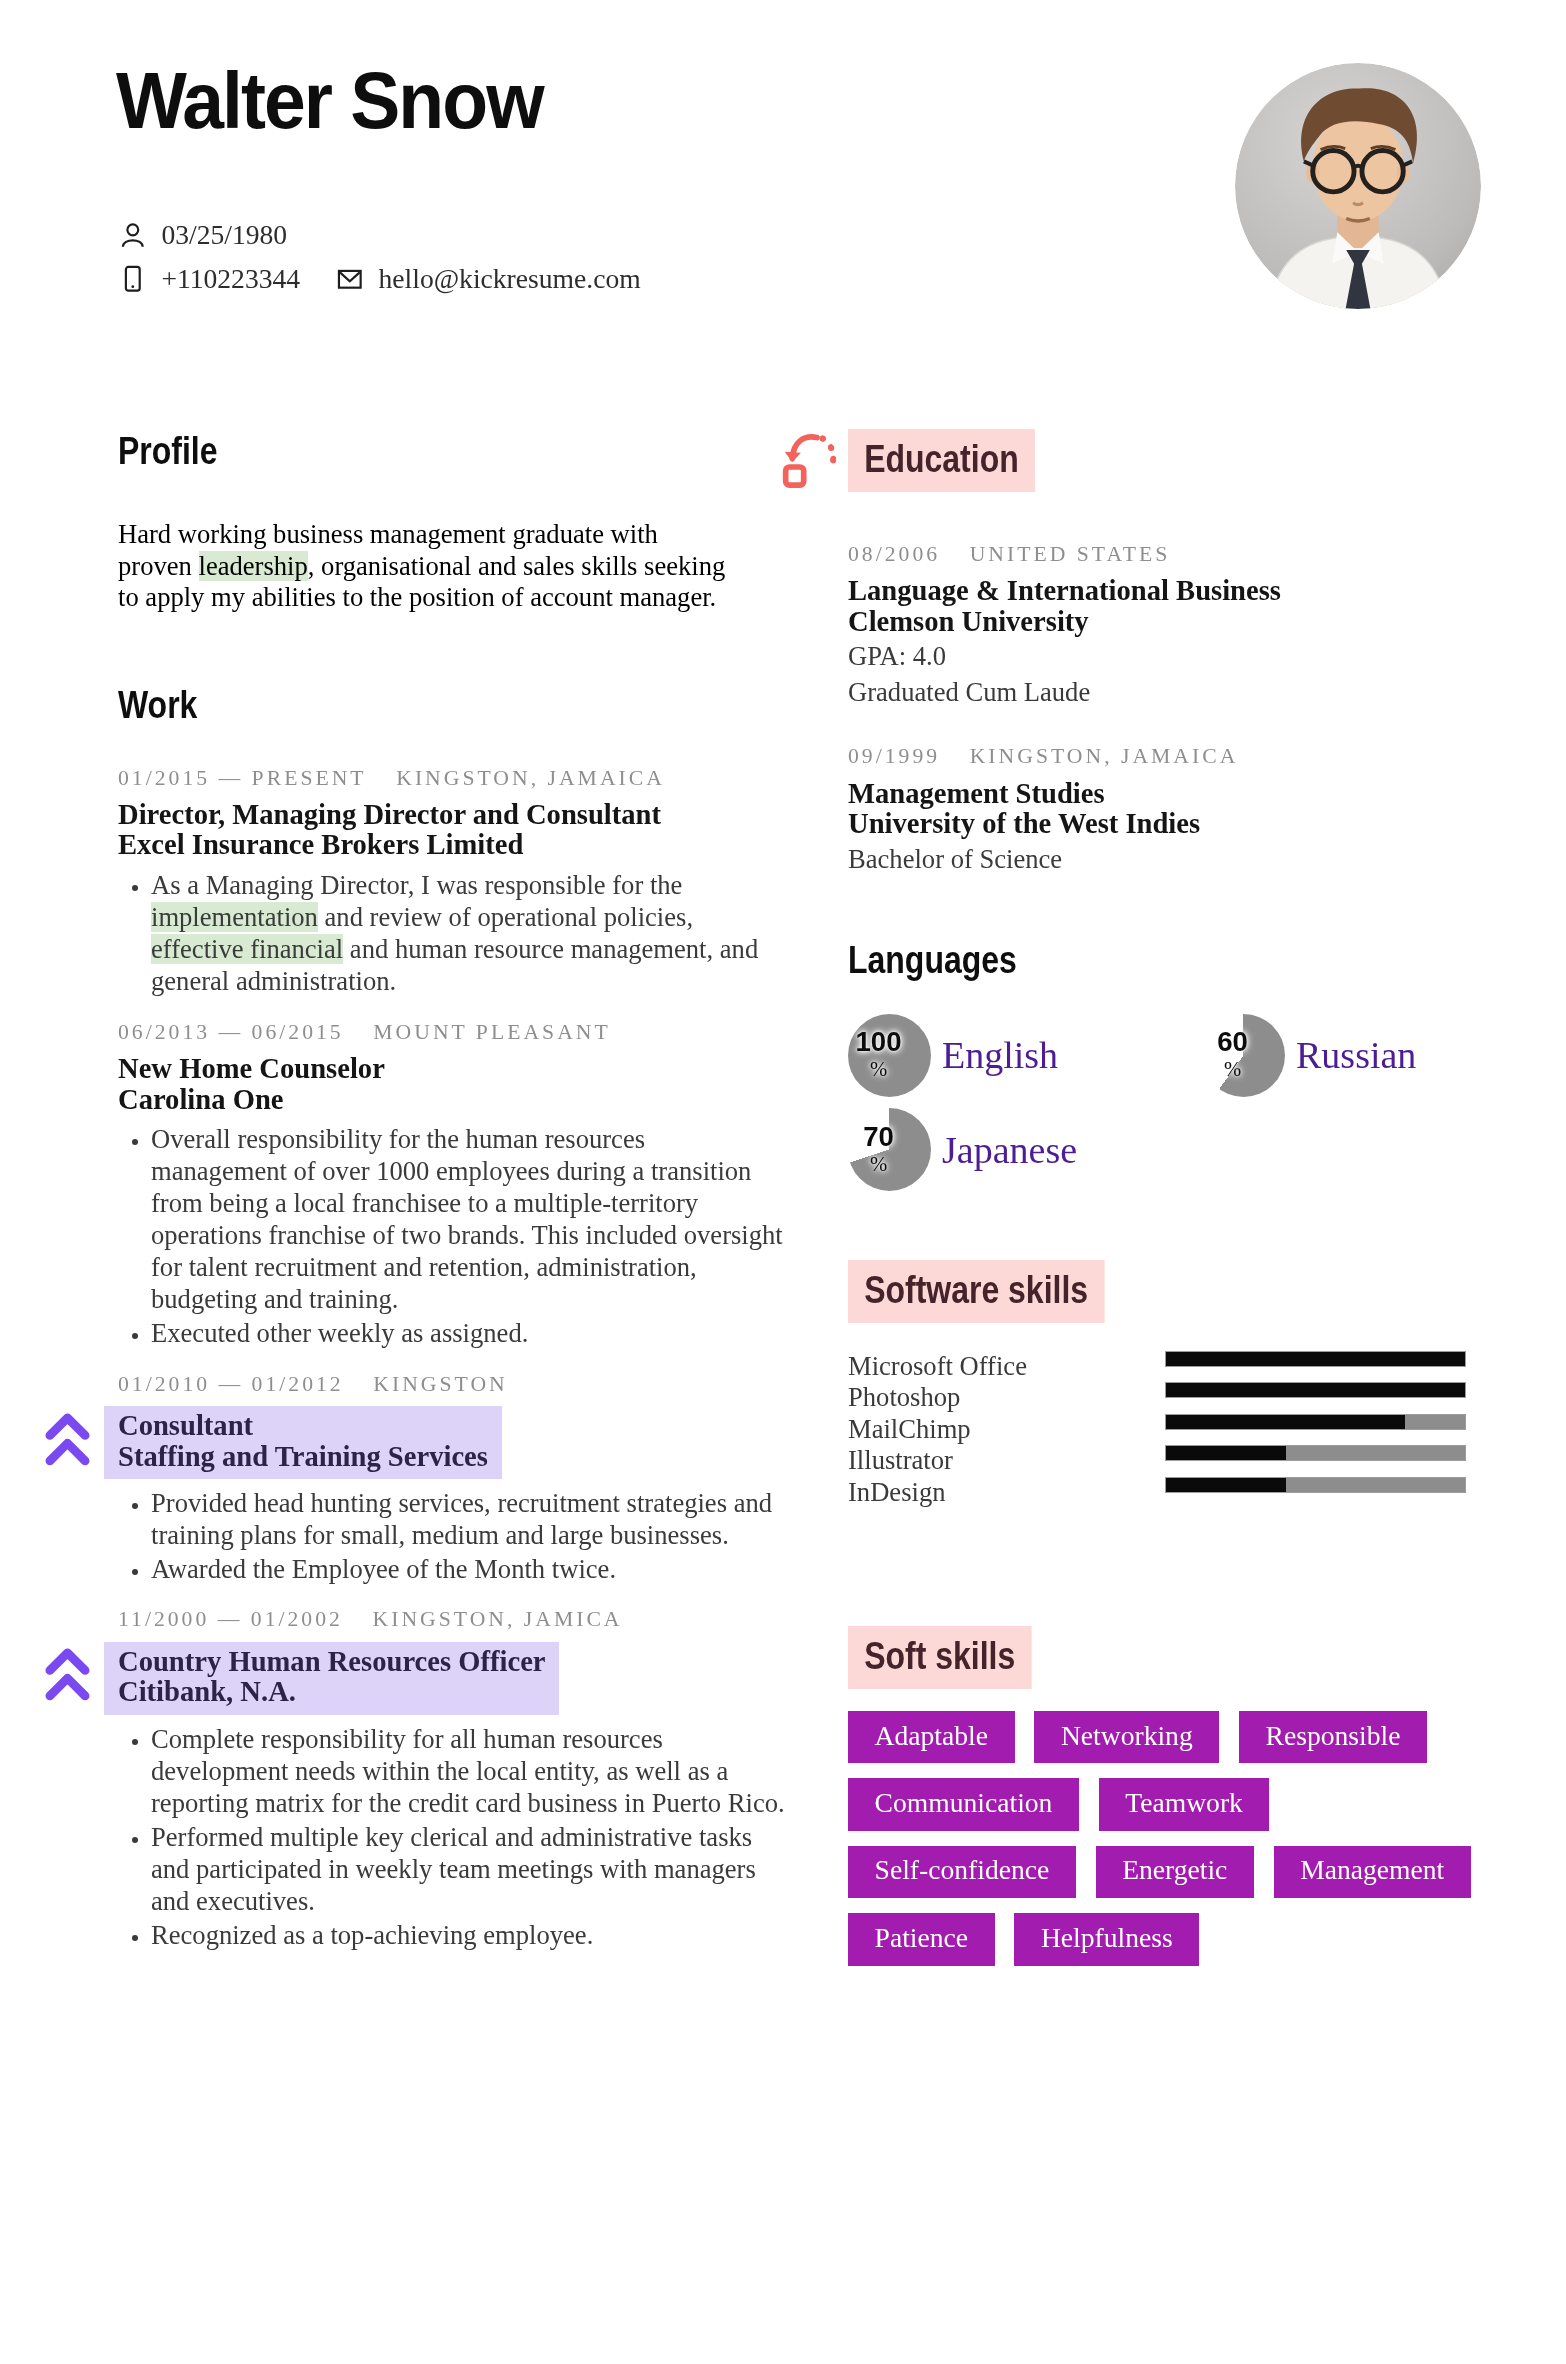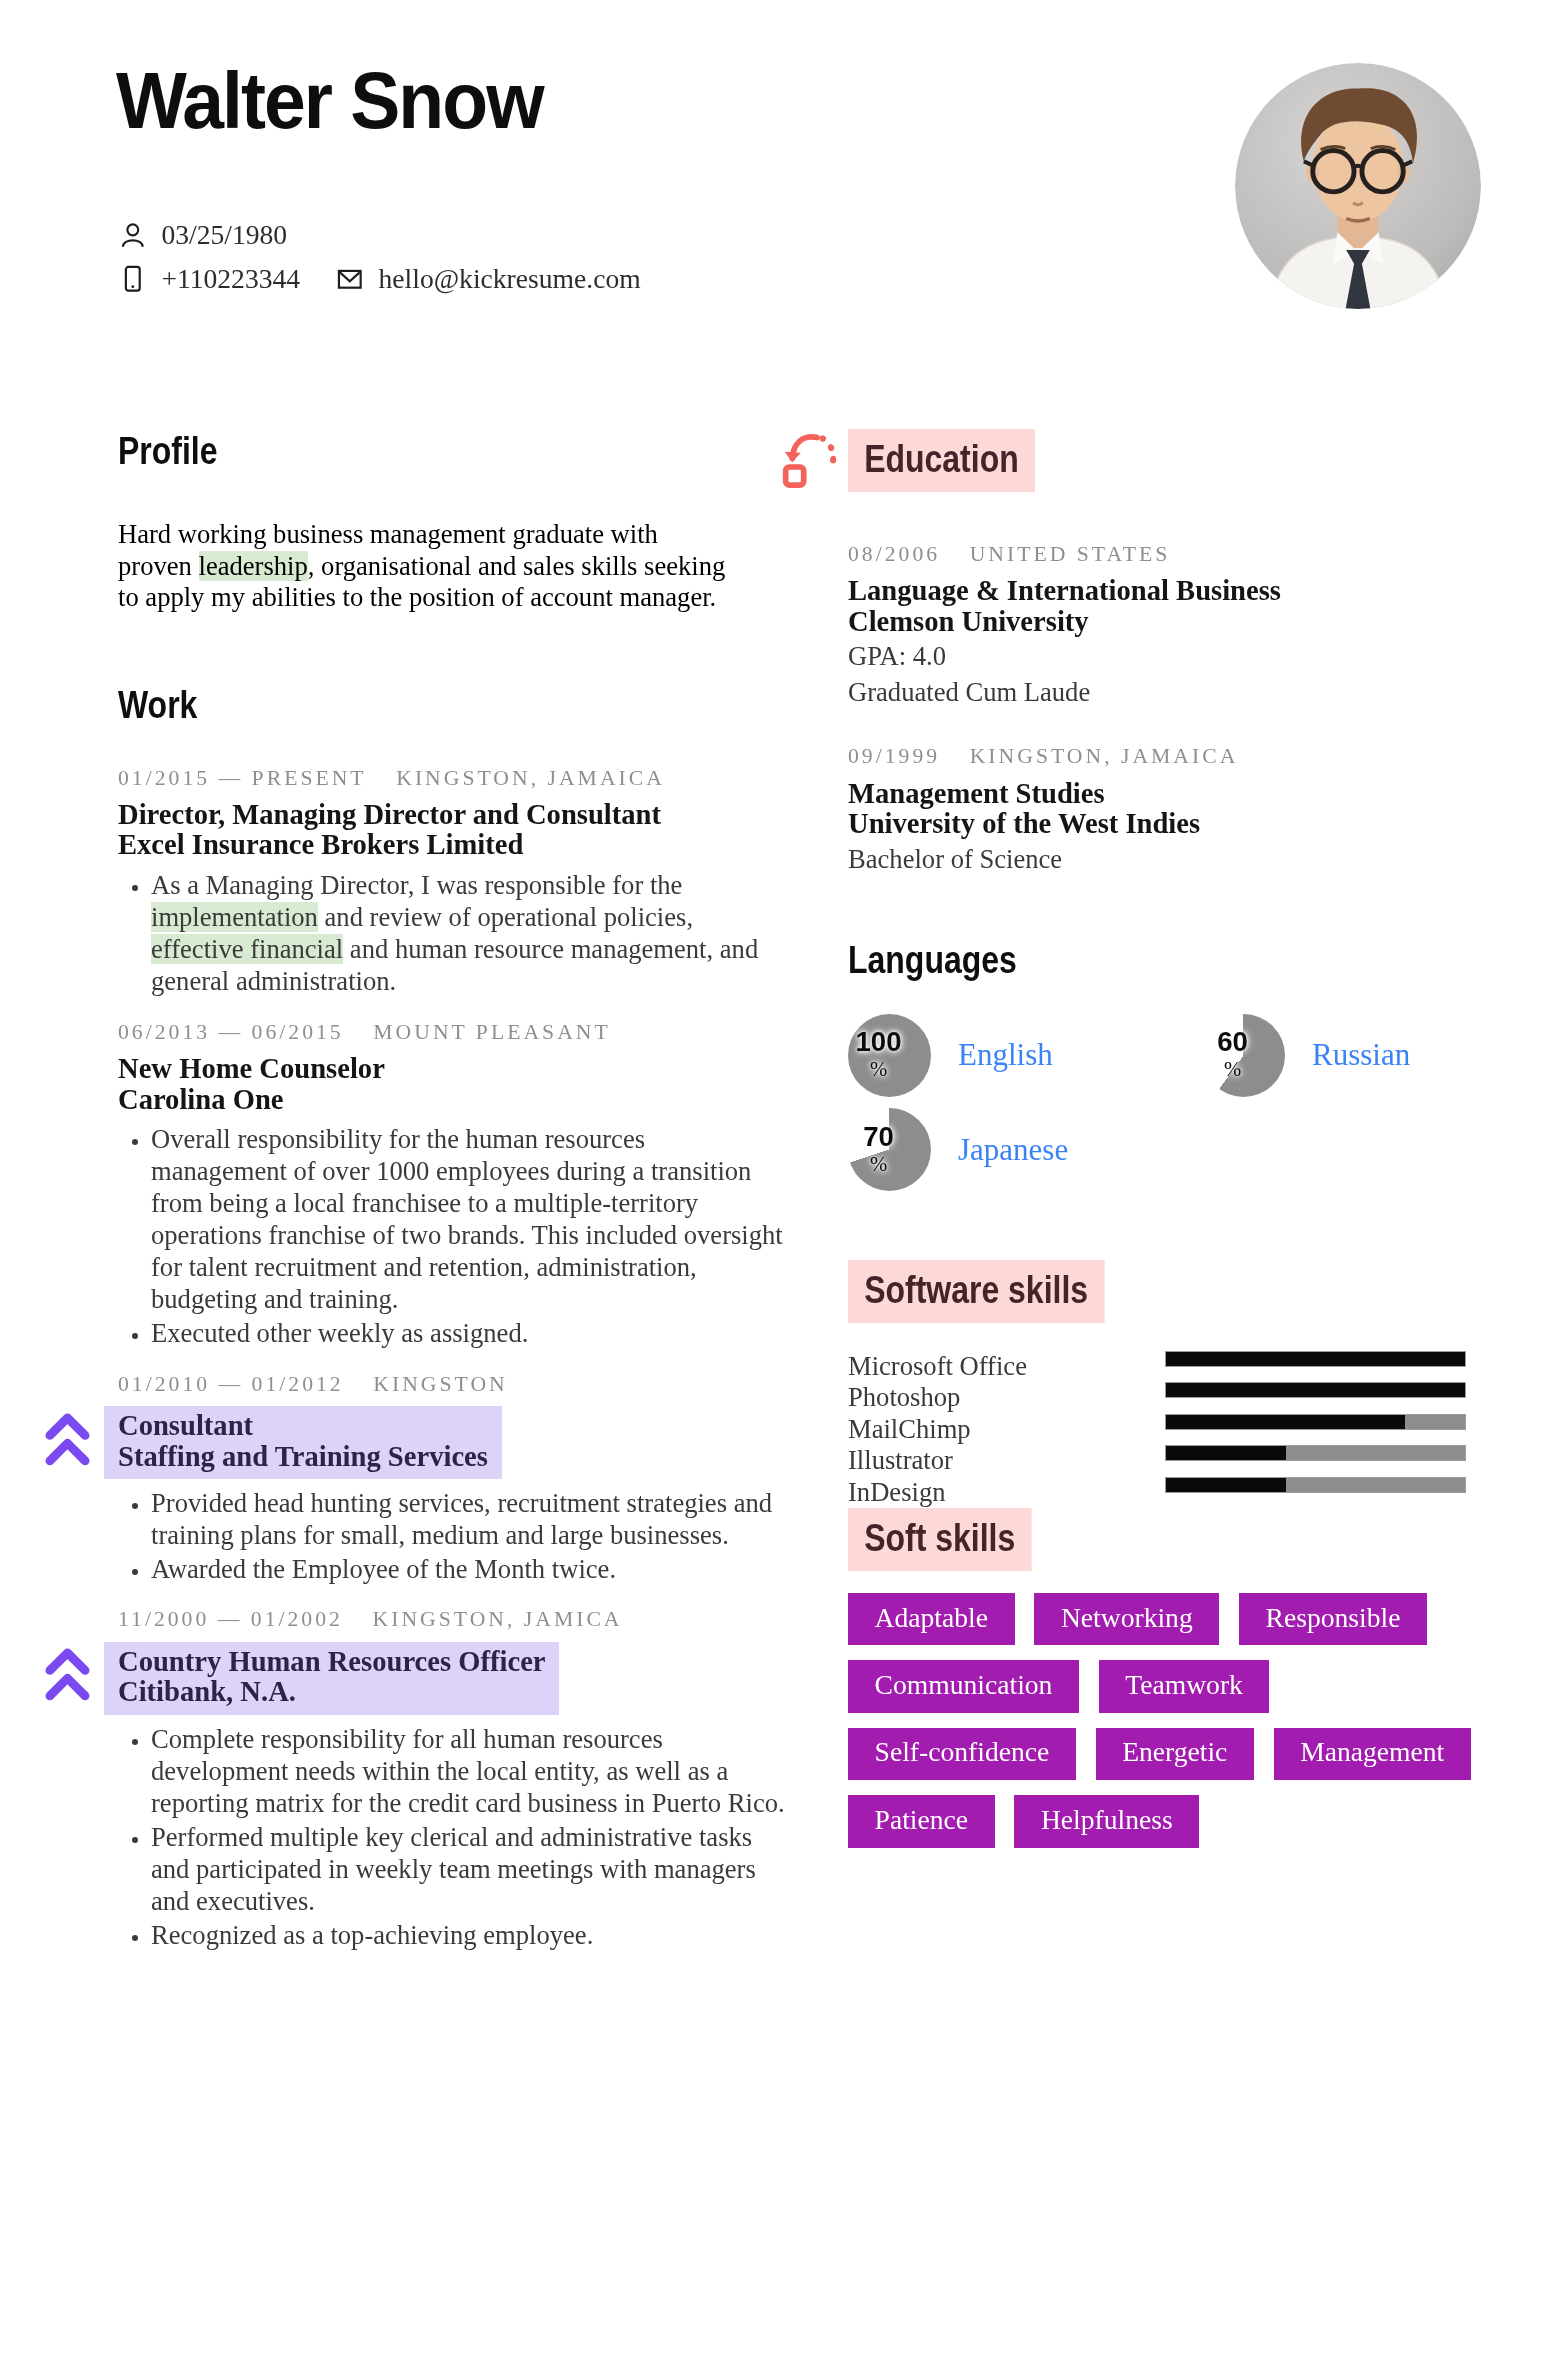--- a/index.html
+++ b/index.html
@@ -55,27 +55,27 @@
   .edu-line{font-size:26.6px;line-height:32.5px;color:#3a3a3a;margin-top:3px;}
   .langs-h{margin-top:63px;}
   .langs{margin-top:32.5px;display:grid;grid-template-columns:354px auto;row-gap:11.8px;}
   .lang{display:flex;align-items:center;}
   .pie{position:relative;width:83px;height:83px;border-radius:50%;flex:0 0 auto;}
   .pie-label{position:absolute;left:2px;top:14.8px;width:57px;text-align:center;line-height:1;
         font-family:"Liberation Sans",sans-serif;font-weight:700;font-size:27.6px;color:#0c0c0c;
         text-shadow:0 0 3.9px #fff,0 0 5.9px #fff,0 0 8.9px rgba(255,255,255,.85);}
   .pie-label .pct{display:block;font-family:"Liberation Serif",serif;font-weight:400;
         font-size:20.7px;margin-top:3px;}
-  .lang-name{margin-left:27px;font-size:31px;color:#3b82f6;}
+  .lang-name{margin-left:11px;font-size:38px;color:#4c1d95;}
   #skills{margin-top:27.6px;}
   .skill{display:flex;height:31.5px;}
   .skill-name{width:317px;font-size:26.6px;color:#3a3a3a;}
   .bar{width:299px;height:13.8px;background:#8d8d8d;border:1px solid #9c9c9c;}
   .bar-fill{height:100%;background:#0a0a0a;}
-  .soft-h{}
+  .soft-h{margin-top:118px;}
   .tags{margin-top:21.7px;display:flex;flex-wrap:wrap;gap:14.8px 19.7px;width:650px;}
   .tag{background:#a21caf;color:#ffffff;font-size:27.6px;padding:8.9px 26.6px 11.8px;}
 </style>
 </head>
 <body>
 
 <div class="page">
 
   <h1 class="name">Walter Snow</h1>
 

